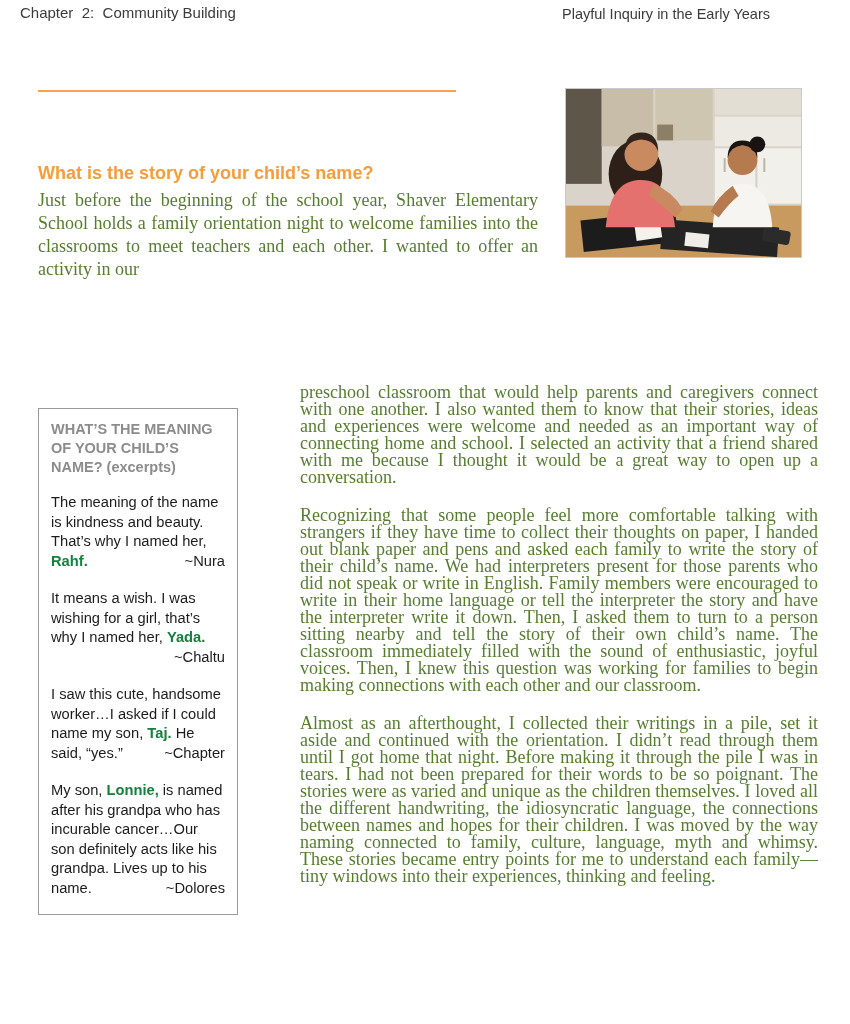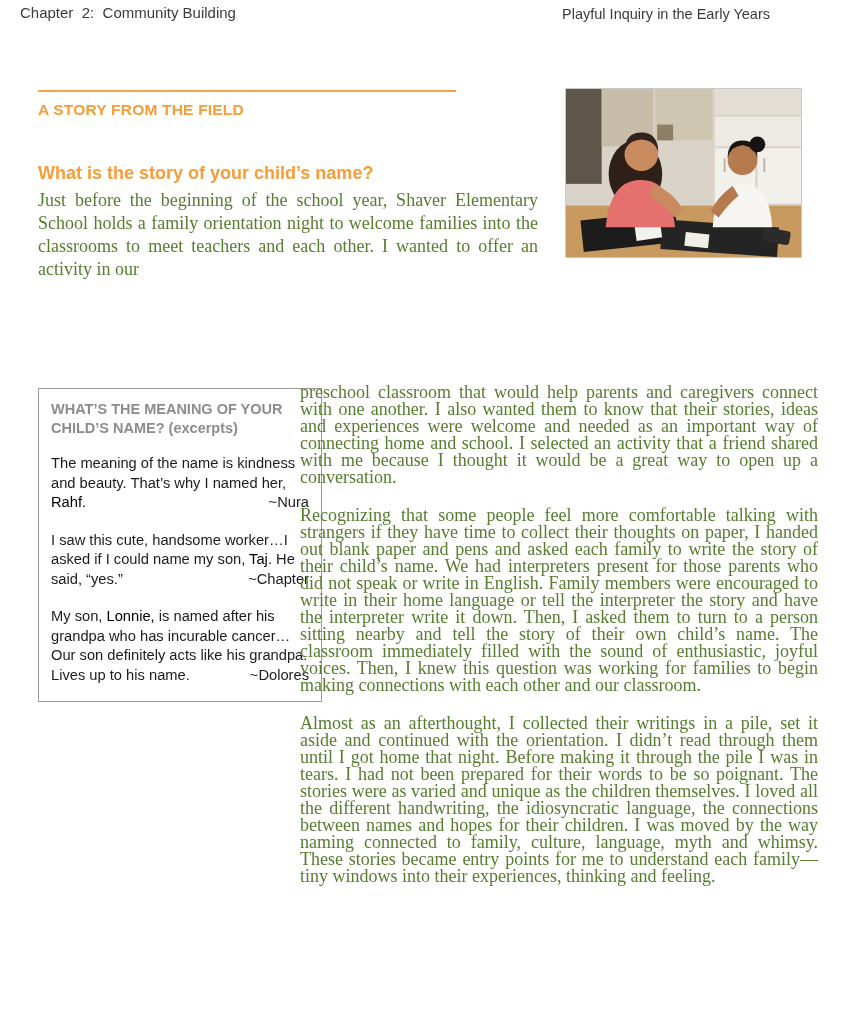--- a/index.html
+++ b/index.html
@@ -58,48 +58,47 @@
 
   
   .photo-frame {
     position: absolute; left: 565px; top: 88px; width: 237px; height: 170px;
     border: 1px solid #c9c9c9; box-sizing: border-box; background: #dcd7cf;
   }
   .photo-frame svg { display: block; width: 100%; height: 100%; }
 
   
   .excerpt-box {
-    position: absolute; left: 38px; top: 388px; width: 284px;
+    position: absolute; left: 38px; top: 408px; width: 200px;
     box-sizing: border-box;
     border: 1.5px solid #9a9a9a;
     background: #ffffff;
     padding: 11px 12px 14px 12px;
   }
   .box-title {
     font-size: 14.5px; font-weight: bold; color: #8c8c8c;
     line-height: 19px; margin: 0 0 16px 0;
   }
   .excerpt {
     font-size: 14.7px; color: #1c1c1c; line-height: 19.5px;
     margin: 0 0 18px 0; overflow: hidden;
   }
   .excerpt:last-child { margin-bottom: 2px; }
-  .excerpt .name { color: #000000; font-weight: normal; }
+  .excerpt .name { color: #15803d; font-weight: bold; }
   .excerpt .attribution { float: right; }
 </style>
 </head>
 <body>
 
 <div class="page">
 
   <div class="header-left">Chapter  2:  Community Building</div>
   <div class="header-right">Playful Inquiry in the Early Years</div>
 
   <div class="rule"></div>
-  <div class="section-title">A STORY FROM THE FIELD</div>
   <div class="question">What is the story of your child’s name?</div>
 
   <div class="intro">Just before the beginning of the school year, Shaver Elementary School holds a family orientation night to welcome families into the classrooms to meet teachers and each other. I wanted to offer an activity in our</div>
 
   <div class="photo-frame">
     <svg viewBox="0 0 237 170" preserveAspectRatio="none">
 
       <rect x="0" y="0" width="237" height="170" fill="#d9d3c9"></rect>
       <rect x="0" y="0" width="36" height="96" fill="#5f564a"></rect>
       <rect x="36" y="0" width="52" height="58" fill="#c7bda9"></rect>
@@ -134,20 +133,21 @@
       <circle cx="193" cy="56" r="8" fill="#191411"></circle>
       <path d="M168 98 Q152 110 146 124 L154 130 Q164 116 174 108 Z" fill="#b57a4e"></path>
     </svg>
   </div>
 
   <div class="excerpt-box">
     <div class="box-title">WHAT’S THE MEANING OF YOUR CHILD’S NAME?  (excerpts)</div>
 
     <p class="excerpt"><span>The meaning of the name is kindness and beauty. That’s why I named her, </span><span class="name">Rahf.</span><span></span><span class="attribution">~Nura</span></p>
 
+    <p class="excerpt"><span>It means a wish. I was wishing for a girl, that’s why I named her, </span><span class="name">Yada.</span><span></span><span class="attribution">~Chaltu</span></p>
 
     <p class="excerpt"><span>I saw this cute, handsome worker…I asked if I could name my son, </span><span class="name">Taj.</span><span> He said, “yes.”</span><span class="attribution">~Chapter</span></p>
 
     <p class="excerpt"><span>My son, </span><span class="name">Lonnie,</span><span> is named after his grandpa who has incurable cancer…Our son definitely acts like his grandpa. Lives up to his name.</span><span class="attribution">~Dolores</span></p>
   </div>
 
   <div class="main-col">
     <p>preschool classroom that would help parents and caregivers connect with one another.  I also wanted them to know that their stories, ideas and experiences were welcome and needed as an important way of connecting home and school. I selected an activity that a friend shared with me because I thought it would be a great way to open up a conversation.</p>
     <p>Recognizing that some people feel more comfortable talking with strangers if they have time to collect their thoughts on paper, I handed out blank paper and pens and asked each family to write the story of their child’s name. We had interpreters present for those parents who did not speak or write in English. Family members were encouraged to write in their home language or tell the interpreter the story and have the interpreter write it down. Then, I asked them to turn to a person sitting nearby and tell the story of their own child’s name. The classroom immediately filled with the sound of enthusiastic, joyful voices. Then, I knew this question was working for families to begin making connections with each other and our classroom.</p>
     <p>Almost as an afterthought, I collected their writings in a pile, set it aside and continued with the orientation. I didn’t read through them until I got home that night. Before making it through the pile I was in tears. I had not been prepared for their words to be so poignant. The stories were as varied and unique as the children themselves. I loved all the different handwriting, the idiosyncratic language, the connections between names and hopes for their children. I was moved by the way naming connected to family, culture, language, myth and whimsy. These stories became entry points for me to understand each family—tiny windows into their experiences, thinking and feeling.</p>

